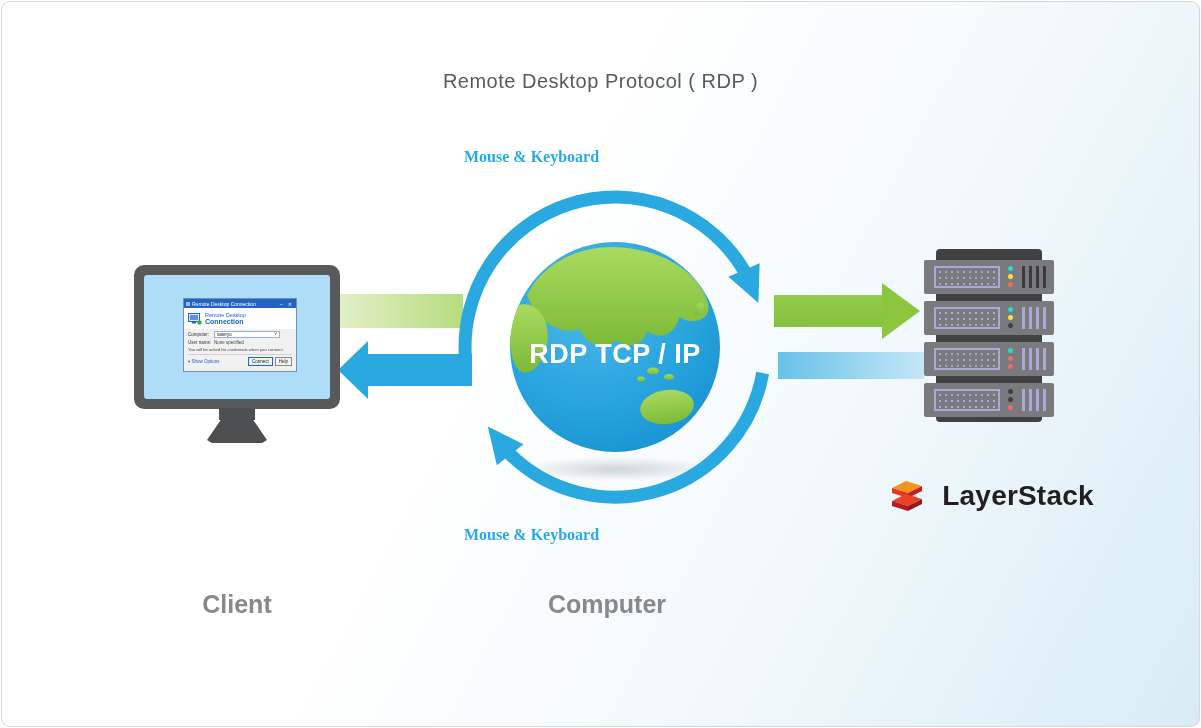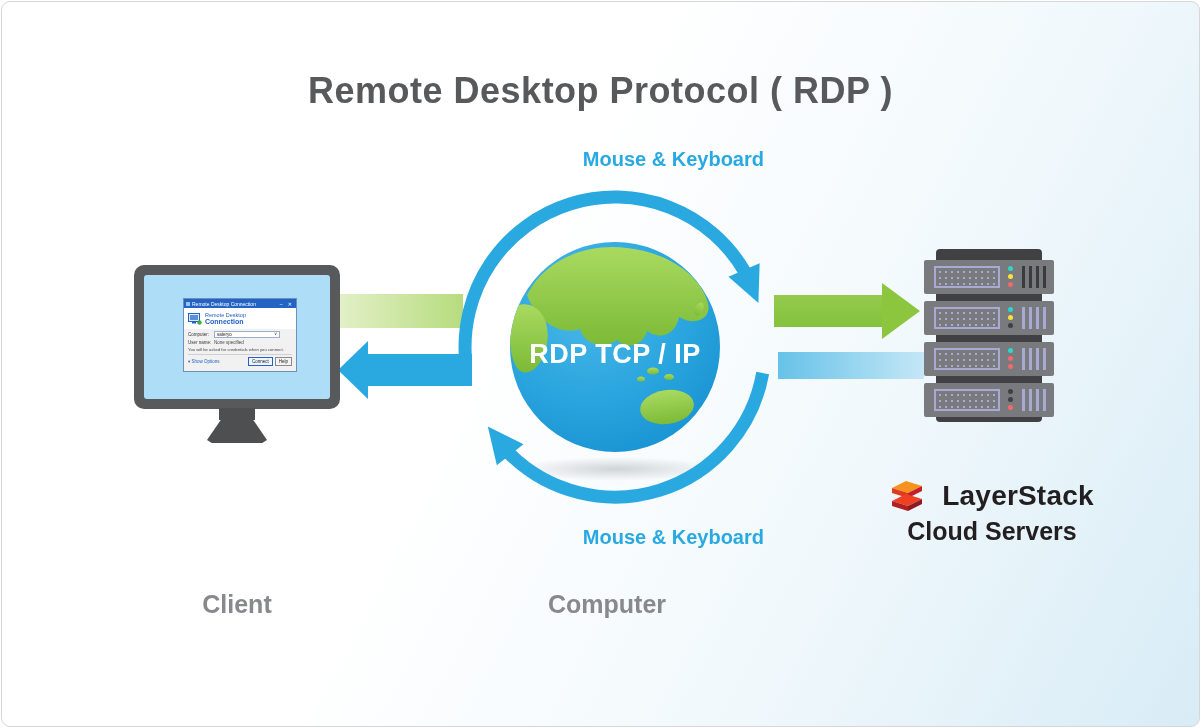--- a/index.html
+++ b/index.html
@@ -5,23 +5,23 @@
   * { margin:0; padding:0; box-sizing:border-box; }
   html,body { background:#ffffff; font-family:"Liberation Sans", sans-serif; }
   .stage {
     position:relative; width:1199px; height:726px; margin:1px;
     border:1px solid #d7d7d7; border-radius:9px; overflow:hidden;
     background:linear-gradient(118deg, #ffffff 42%, #f2f9fc 68%, #d8ecf6 100%);
   }
   .abs { position:absolute; }
 
   
-  .main-title { left:0; right:0; top:68px; text-align:center; font-size:36px; font-weight:700;
+  .main-title { left:0; right:0; top:68px; text-align:center; font-size:20px; font-weight:400;
                 color:#58595b; letter-spacing:0.5px; }
-  .mk-label   { width:300px; text-align:right; font-size:20px; font-weight:700; color:#29a9e1; }
+  .mk-label   { width:300px; text-align:left; font-size:16px; font-weight:700; color:#29a9e1;font-family:Liberation Serif, serif; }
   .mk-top     { left:462px; top:146px; }
   .mk-bottom  { left:462px; top:524px; }
   .node-label { transform:translateX(-50%); top:588px; font-size:25px; font-weight:700; color:#87898c; white-space:nowrap; }
   .node-client { left:235px; } .node-internet { left:605px; } .node-remote { left:990px; }
 
   
   .monitor-frame { left:132px; top:263px; width:206px; height:144px; background:#58595b; border-radius:10px; z-index:3; }
   .monitor-screen { left:142px; top:273px; width:186px; height:124px; background:#aeddf8; border-radius:3px; z-index:4; }
   .stand-neck  { left:217px; top:406px; width:36px; height:12px; background:#4e4f51; z-index:3; }
   .stand-flare { left:205px; top:417px; width:60px; height:24px; background:#4e4f51; z-index:3;
@@ -239,19 +239,18 @@
       <svg width="36" height="32" viewBox="0 0 34 32">
         <polygon points="15,1 31,6 17,13 1,8" fill="#f6921e"></polygon>
         <polygon points="1,8 17,13 17,18 1,13" fill="#e03a1e"></polygon>
         <polygon points="31,6 31,11 17,18 17,13" fill="#c42127"></polygon>
         <polygon points="15,14 31,19 17,26 1,21" fill="#ee4023"></polygon>
         <polygon points="1,21 17,26 17,31 1,26" fill="#b01f24"></polygon>
         <polygon points="31,19 31,24 17,31 17,26" fill="#8f1b1f"></polygon>
       </svg>
       <span class="brand-name">LayerStack</span>
     </div>
-    <div class="brand-tagline">Cloud Servers</div>
   </div>
 
   <div class="abs node-label node-client">Client</div>
   <div class="abs node-label node-internet">Computer</div>
 
 </div>
 
 </body></html>

